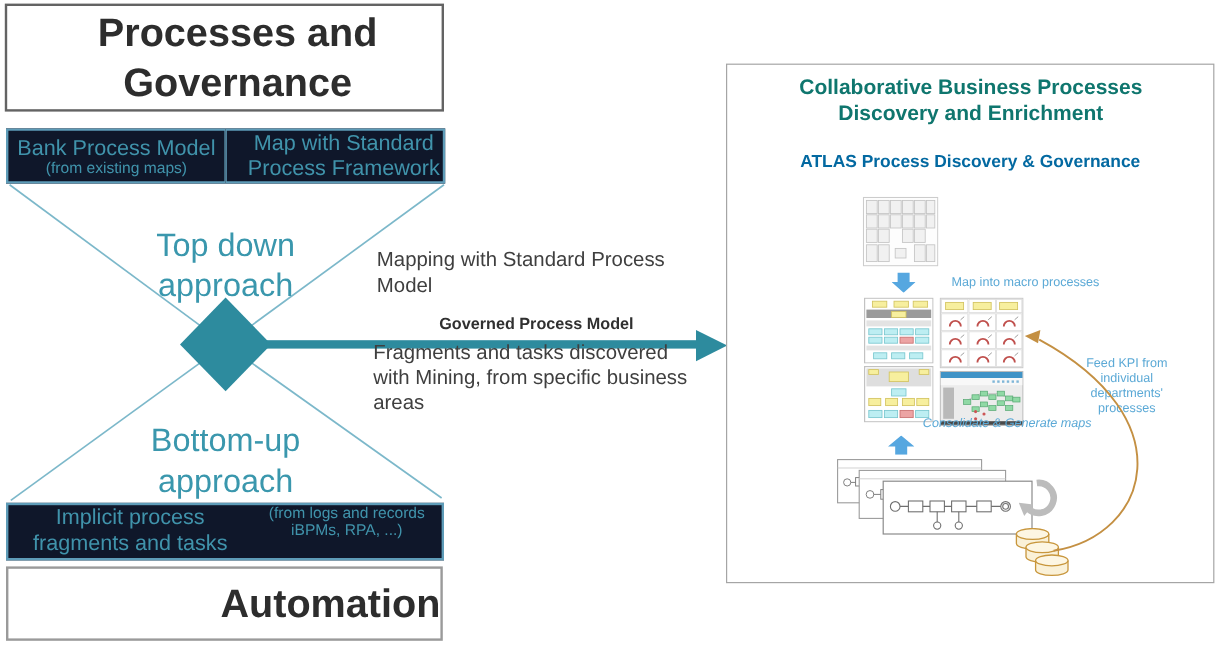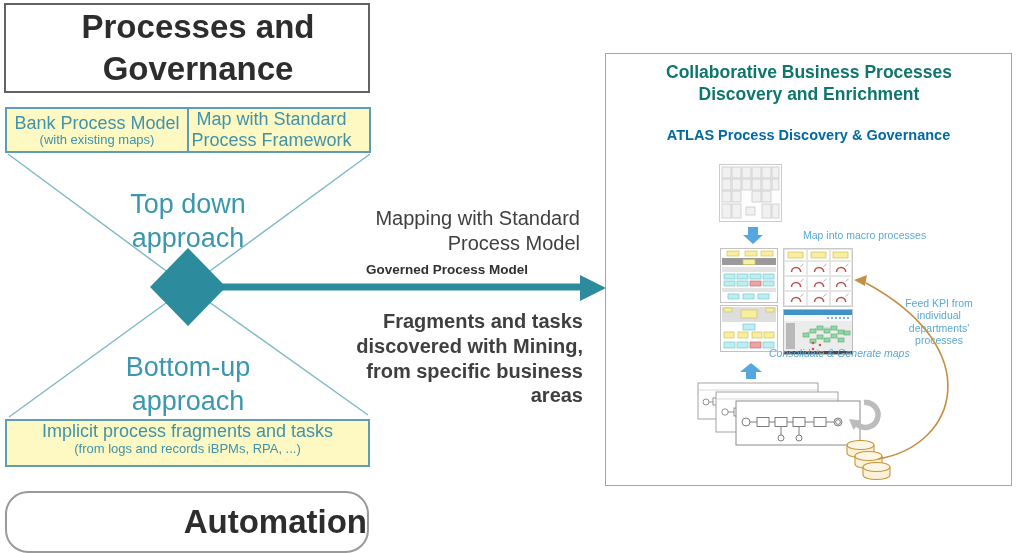--- a/index.html
+++ b/index.html
@@ -9,26 +9,26 @@
   }
   .abs{position:absolute;}
   .center{text-align:center;}
   
   .big-box{
     background:#fff;border:2px solid #636363;display:flex;align-items:center;justify-content:flex-end;
     font-weight:bold;font-size:33px;line-height:1.26;color:#2d2d2d;text-align:center;
     font-family:"Liberation Sans", sans-serif;letter-spacing:0;
   }
   .blue-box{
-    background:#fef9c3;border:2px solid #5e9cb8;color:#4093ab;text-align:center;
+    background:#0f172a;border:2px solid #5e9cb8;color:#4093ab;text-align:center;
   }
   .blue-box .t1{font-size:18px;line-height:1.15;}
   .blue-box .t2{font-size:13px;line-height:1.1;}
   .teal-label{color:#3a97ad;font-size:27px;line-height:1.25;text-align:center;}
-  .arrow-note{font-size:20px;line-height:1.24;text-align:right;color:#3f3f3f;}
+  .arrow-note{font-size:17px;line-height:1.24;text-align:left;color:#3f3f3f;}
   .arrow-main{font-size:13.5px;font-weight:bold;color:#303030;text-align:center;}
   
   #panel{
     left:605px;top:53px;width:407px;height:433px;background:#fff;border:1.5px solid #a5a5a5;box-sizing:border-box;
   }
   .panel-title{font-size:17.5px;font-weight:bold;color:#0f766e;line-height:1.24;text-align:center;}
   .panel-subtitle{font-size:14.5px;font-weight:bold;color:#0369a1;text-align:center;}
   .caption{font-size:10.5px;color:#5ba9d6;line-height:1.18;}
   svg{display:block;}
 </style>
@@ -47,40 +47,40 @@
     <polygon points="580,275 606,288 580,301" fill="#2d8b9e"></polygon>
   </svg>
 
   <div class="abs big-box" style="left:4px;top:3px;width:362px;height:86px;">
     <span style="width:340px;">Processes and Governance</span>
   </div>
 
   <div class="abs" style="left:5px;top:107px;width:366px;height:46px;display:flex;">
     <div class="blue-box" style="flex:1;border-right-width:1px;display:flex;flex-direction:column;justify-content:center;">
       <div class="t1" style="white-space:nowrap;">Bank Process Model</div>
-      <div class="t2">(with existing maps)</div>
+      <div class="t2">(from existing maps)</div>
     </div>
-    <div class="blue-box" style="flex:1;border-left-width:1px;display:flex;align-items:center;justify-content:flex-start;">
+    <div class="blue-box" style="flex:1;border-left-width:1px;display:flex;align-items:center;justify-content:flex-end;">
       <div class="t1" style="width:165px;">Map with Standard Process Framework</div>
     </div>
   </div>
 
   <div class="abs teal-label" style="left:118px;top:188px;width:140px;">Top down approach</div>
   <div class="abs teal-label" style="left:113px;top:351px;width:150px;">Bottom-up approach</div>
 
   <div class="abs arrow-note" style="left:314px;top:206px;width:266px;">Mapping with Standard Process Model</div>
   <div class="abs arrow-main" style="left:317px;top:262px;width:260px;">Governed Process Model</div>
-  <div class="abs arrow-note" style="left:311px;top:309px;width:272px;font-weight:bold;">Fragments and tasks discovered with Mining, from specific business areas</div>
-
-  <div class="abs blue-box" style="left:5px;top:419px;width:361px;height:44px;display:flex;flex-direction:column;">
+  <div class="abs arrow-note" style="left:311px;top:283px;width:272px;">Fragments and tasks discovered with Mining, from specific business areas</div>
+
+  <div class="abs blue-box" style="left:5px;top:419px;width:361px;height:44px;display:flex;justify-content:center;">
     <div class="t1">Implicit process fragments and tasks</div>
     <div class="t2">(from logs and records iBPMs, RPA, ...)</div>
   </div>
 
-  <div class="abs big-box" style="left:5px;top:491px;width:360px;height:58px;border-color:#9a9a9a;border-radius:23px;">
+  <div class="abs big-box" style="left:5px;top:472px;width:360px;height:58px;border-color:#9a9a9a;">
     <span>Automation</span>
   </div>
 
   <div id="panel" class="abs">
 
     <div class="abs panel-title" style="left:38px;top:8px;width:330px;">Collaborative Business Processes Discovery and Enrichment</div>
     <div class="abs panel-subtitle" style="left:0;top:73px;width:100%;">ATLAS Process Discovery &amp; Governance</div>
 
     <svg class="abs" style="left:113px;top:110px;" width="63" height="58">
       <rect x="0.5" y="0.5" width="62" height="57" fill="#fdfdfd" stroke="#cccccc"></rect>
@@ -105,21 +105,21 @@
           <rect x="13" y="40" width="9" height="14"></rect>
           <rect x="27" y="43" width="9" height="8"></rect>
           <rect x="43" y="40" width="9" height="14"></rect>
           <rect x="53" y="40" width="7" height="14"></rect>
       </g>
     </svg>
 
     <svg class="abs" style="left:137px;top:173px;" width="20" height="17">
       <polygon points="5,0 15,0 15,8 20,8 10,17 0,8 5,8" fill="#56a7e0"></polygon>
     </svg>
-    <div class="abs caption" style="left:197px;top:175px;width:150px;white-space:nowrap;">Map into macro processes</div>
+    <div class="abs caption" style="left:187px;top:175px;width:150px;white-space:nowrap;">Map into macro processes</div>
 
     <svg class="abs" style="left:114px;top:194px;" width="58" height="55">
       <rect x="0.5" y="0.5" width="57" height="54" fill="#ffffff" stroke="#c2c2c2"></rect>
       <g fill="#f7ef9e" stroke="#d2c35f" stroke-width="0.7">
         <rect x="7" y="3" width="12" height="5"></rect>
           <rect x="25" y="3" width="12" height="5"></rect>
           <rect x="41" y="3" width="12" height="5"></rect>
       </g>
       <rect x="2" y="10" width="54" height="7" fill="#9a9a9a"></rect>
       <rect x="23" y="11.5" width="12" height="5" fill="#f7ef9e" stroke="#d2c35f" stroke-width="0.7"></rect>

